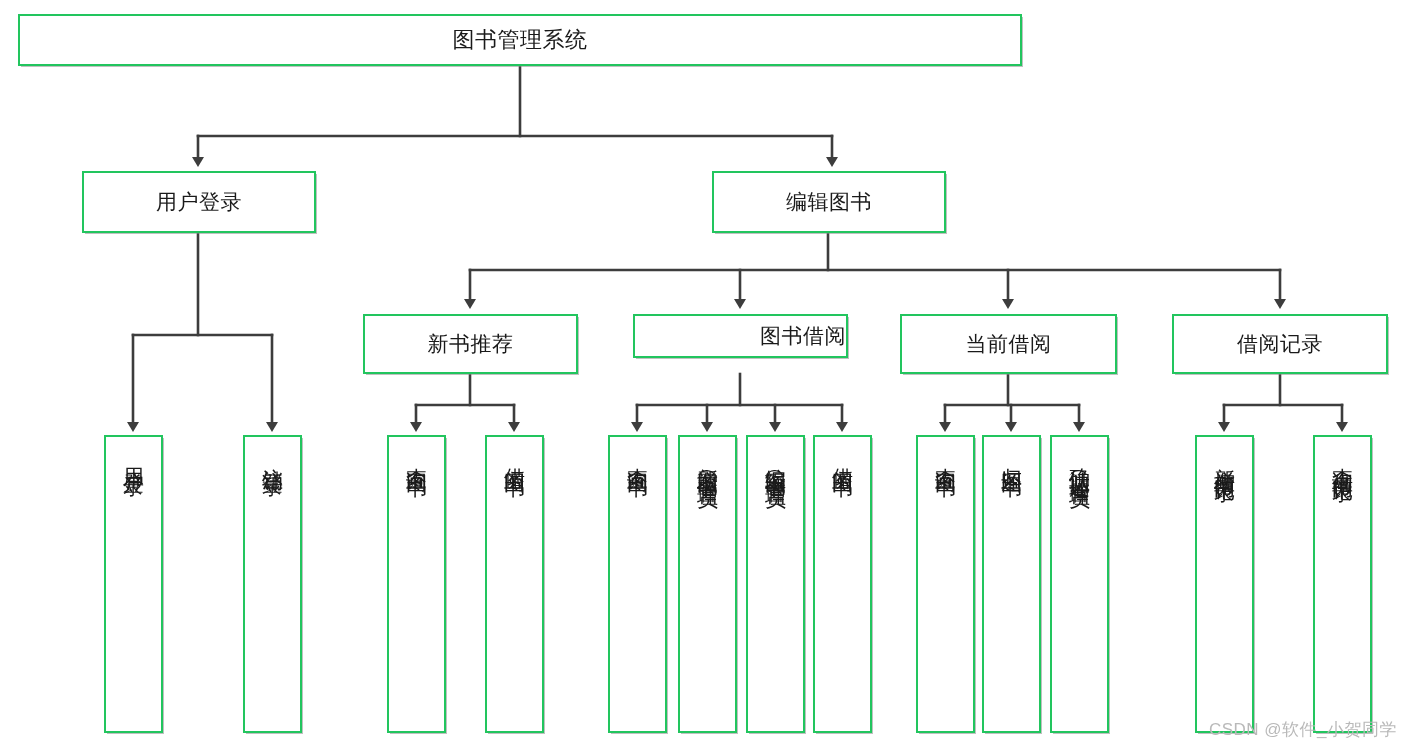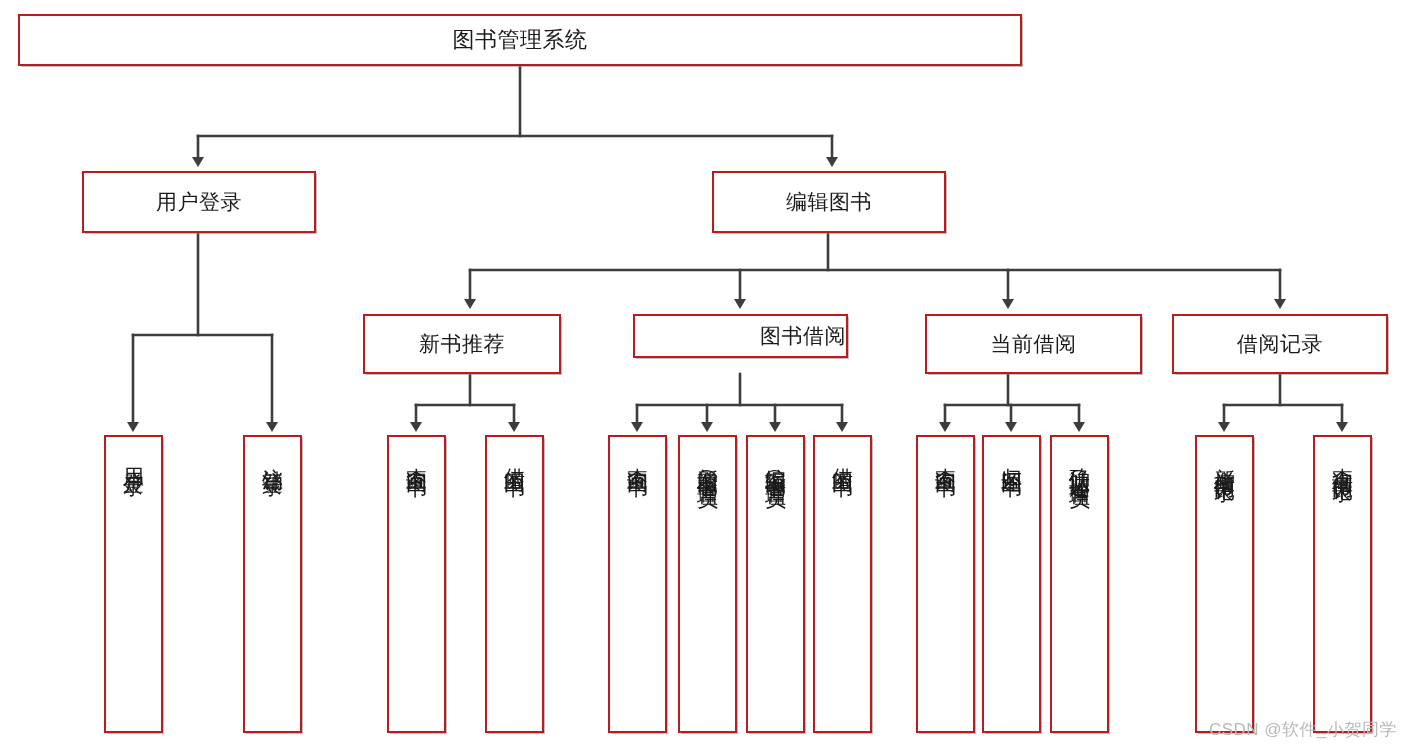--- a/index.html
+++ b/index.html
@@ -21,21 +21,21 @@
     position: absolute;
     left: 0;
     top: 0;
     width: 1405px;
     height: 747px;
   }
   .node {
     position: absolute;
     box-sizing: border-box;
     background: #ffffff;
-    border: 2px solid #b91c1c;
+    border: 2px solid #22c55e;
     box-shadow: 2px 2px 0 -1px rgba(140,140,140,0.55);
     display: flex;
     align-items: center;
     justify-content: center;
     color: #1a1a1a;
     z-index: 2;
   }
   .node .label {
     font-size: 21px;
     line-height: 1.15;
@@ -126,27 +126,27 @@
     <span class="label">图书管理系统</span>
   </div>
 
   <div class="node" style="left:82px; top:171px; width:234px; height:62px;">
     <span class="label">用户登录</span>
   </div>
   <div class="node" style="left:712px; top:171px; width:234px; height:62px;">
     <span class="label">编辑图书</span>
   </div>
 
-  <div class="node" style="left:363px; top:314px; width:198px; height:60px;">
+  <div class="node" style="left:363px; top:314px; width:215px; height:60px;">
     <span class="label">新书推荐</span>
   </div>
   <div class="node" style="left:633px; top:314px; width:215px; height:44px;justify-content:flex-end;">
     <span class="label">图书借阅</span>
   </div>
-  <div class="node" style="left:900px; top:314px; width:217px; height:60px;margin-left:25px;">
+  <div class="node" style="left:900px; top:314px; width:217px; height:60px;">
     <span class="label">当前借阅</span>
   </div>
   <div class="node" style="left:1172px; top:314px; width:216px; height:60px;">
     <span class="label">借阅记录</span>
   </div>
 
   <div class="node leaf" style="left:104px; top:435px; width:59px; height:298px;">
     <span class="label">用户登录</span>
   </div>
   <div class="node leaf" style="left:243px; top:435px; width:59px; height:298px;">

